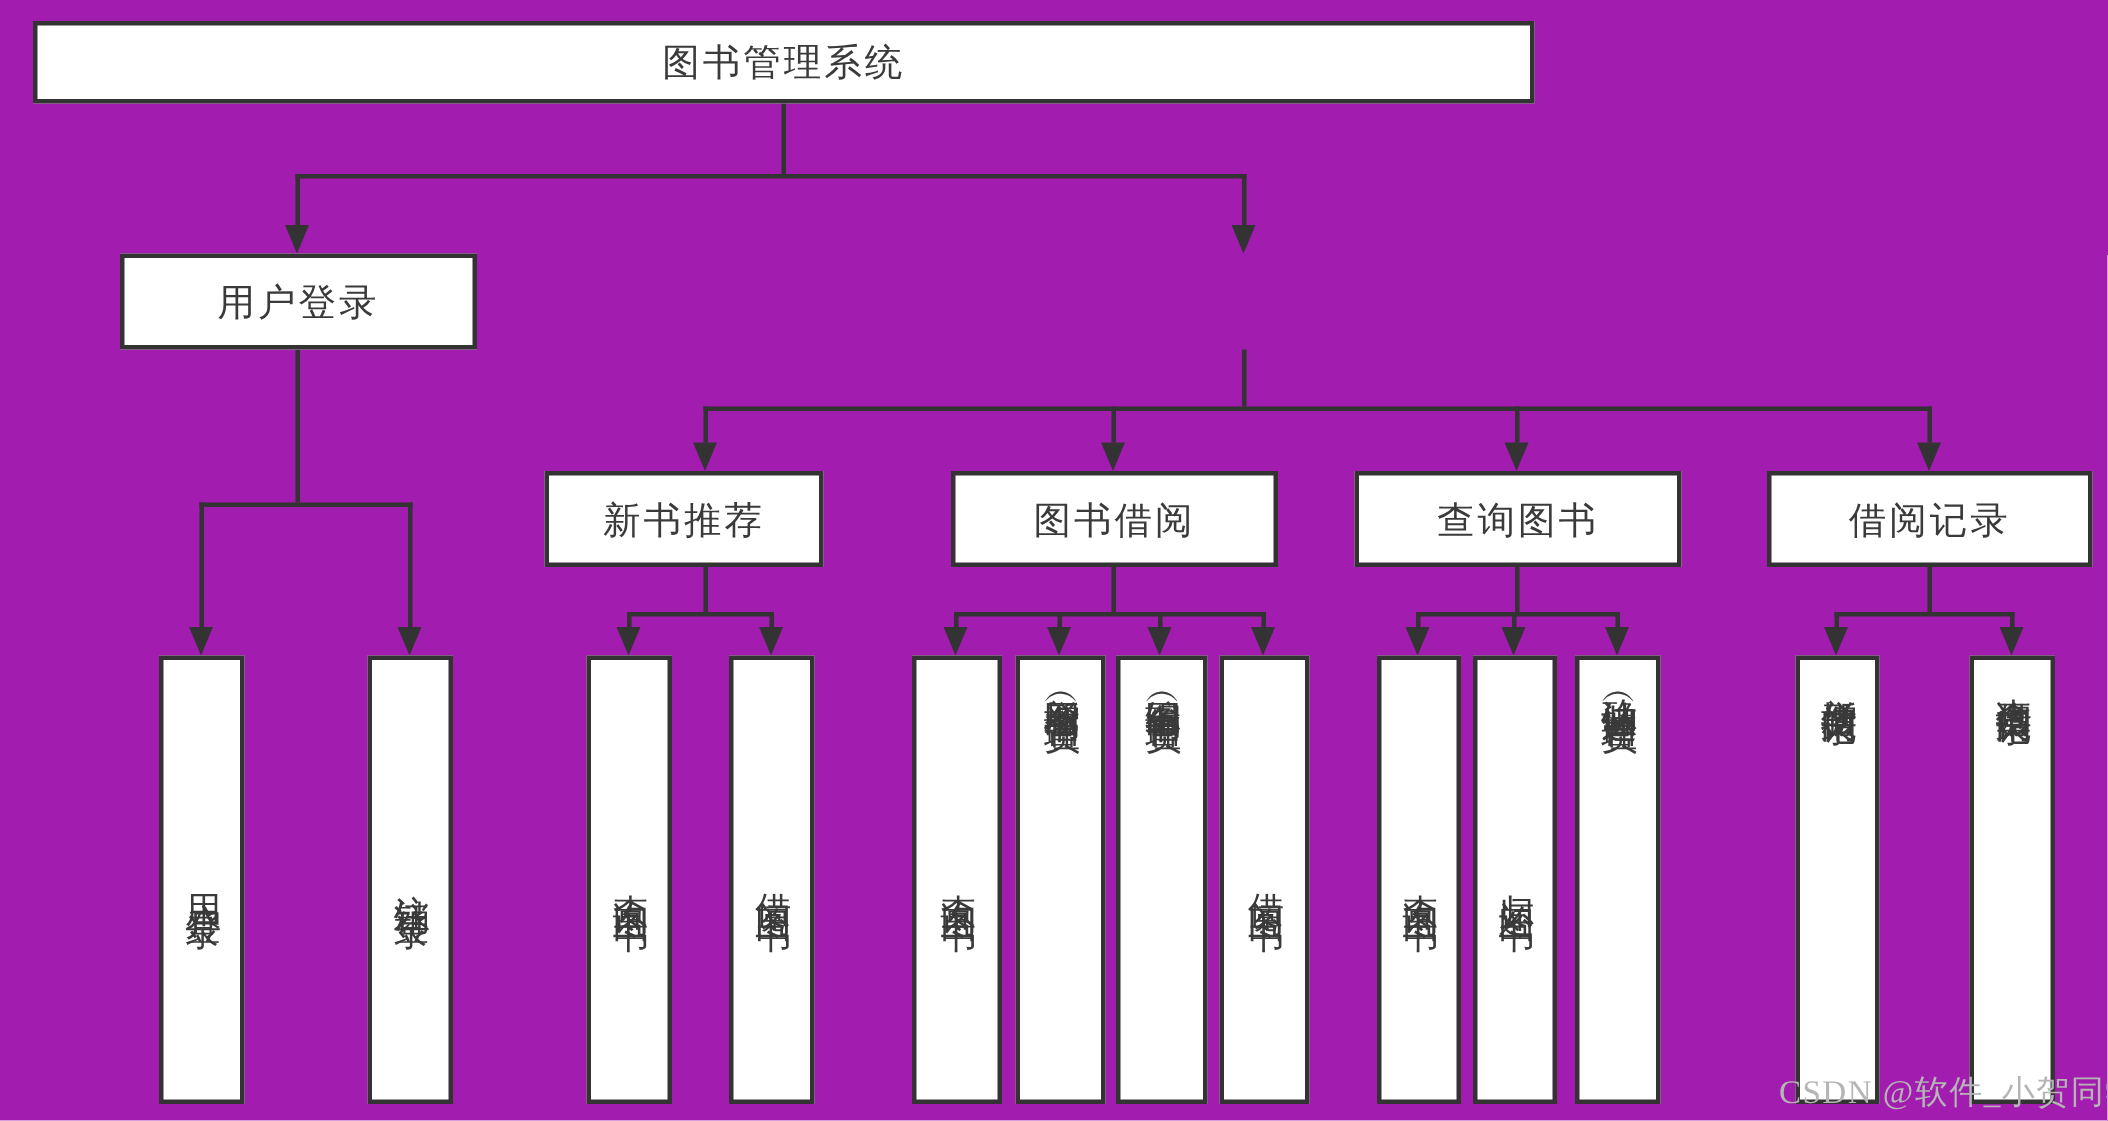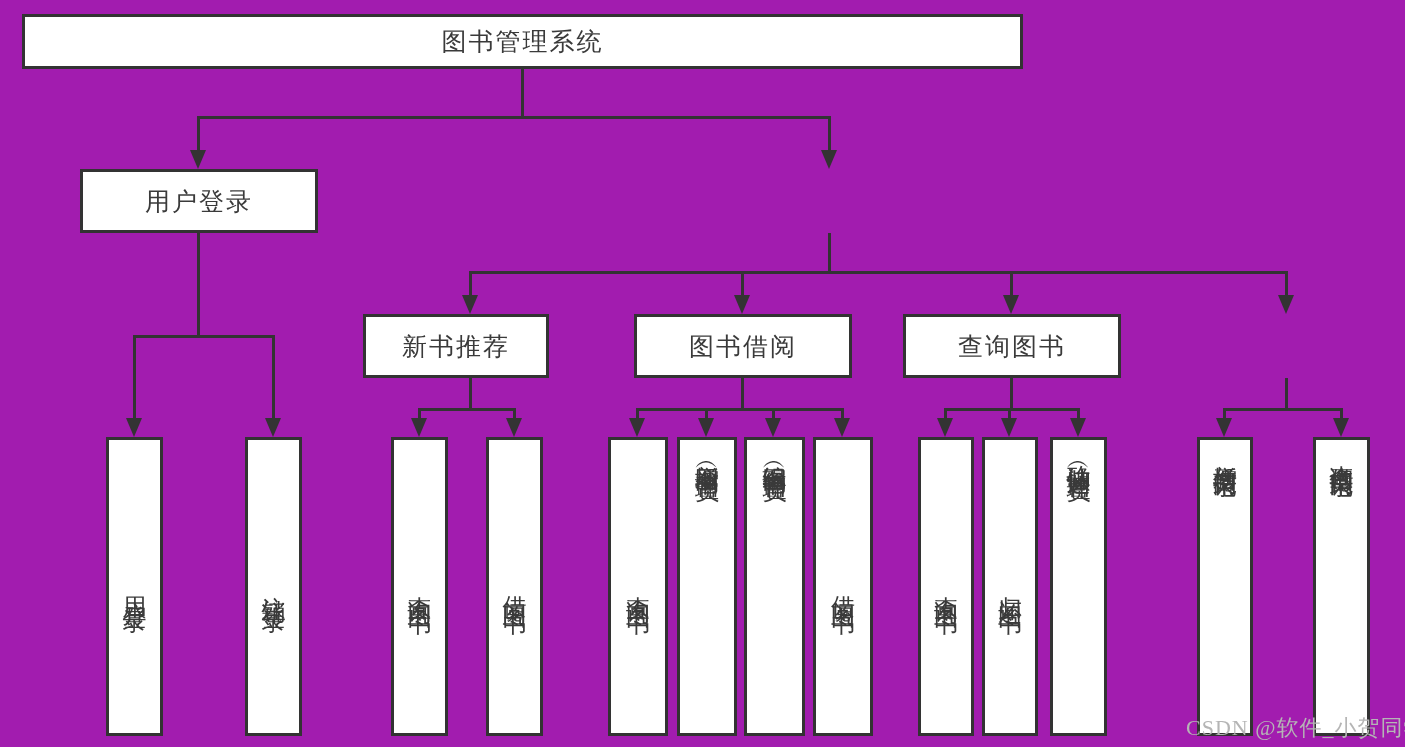--- a/index.html
+++ b/index.html
@@ -94,20 +94,21 @@
   <div class="vline" style="left:828px; top:233px; height:38px;"></div>
   <div class="hline" style="left:469px; top:271px; width:819px;"></div>
   <div class="arrow" style="left:469px; top:271px; height:24px;"></div>
   <div class="arrow" style="left:741px; top:271px; height:24px;"></div>
   <div class="arrow" style="left:1010px; top:271px; height:24px;"></div>
   <div class="arrow" style="left:1285px; top:271px; height:24px;"></div>
 
   <div class="box" style="left:363px; top:314px; width:186px; height:64px;">新书推荐</div>
   <div class="box" style="left:634px; top:314px; width:218px; height:64px;text-align:right;">图书借阅</div>
   <div class="box" style="left:903px; top:314px; width:218px; height:64px;">查询图书</div>
+  <div class="box" style="left:1178px; top:314px; width:217px; height:64px;">借阅记录</div>
 
   <div class="vline" style="left:469px; top:378px; height:30px;"></div>
   <div class="hline" style="left:418px; top:408px; width:98px;"></div>
   <div class="arrow" style="left:418px; top:408px; height:10px;"></div>
   <div class="arrow" style="left:513px; top:408px; height:10px;"></div>
 
   <div class="vline" style="left:741px; top:378px; height:30px;"></div>
   <div class="hline" style="left:636px; top:408px; width:208px;"></div>
   <div class="arrow" style="left:636px; top:408px; height:10px;"></div>
   <div class="arrow" style="left:705px; top:408px; height:10px;"></div>

